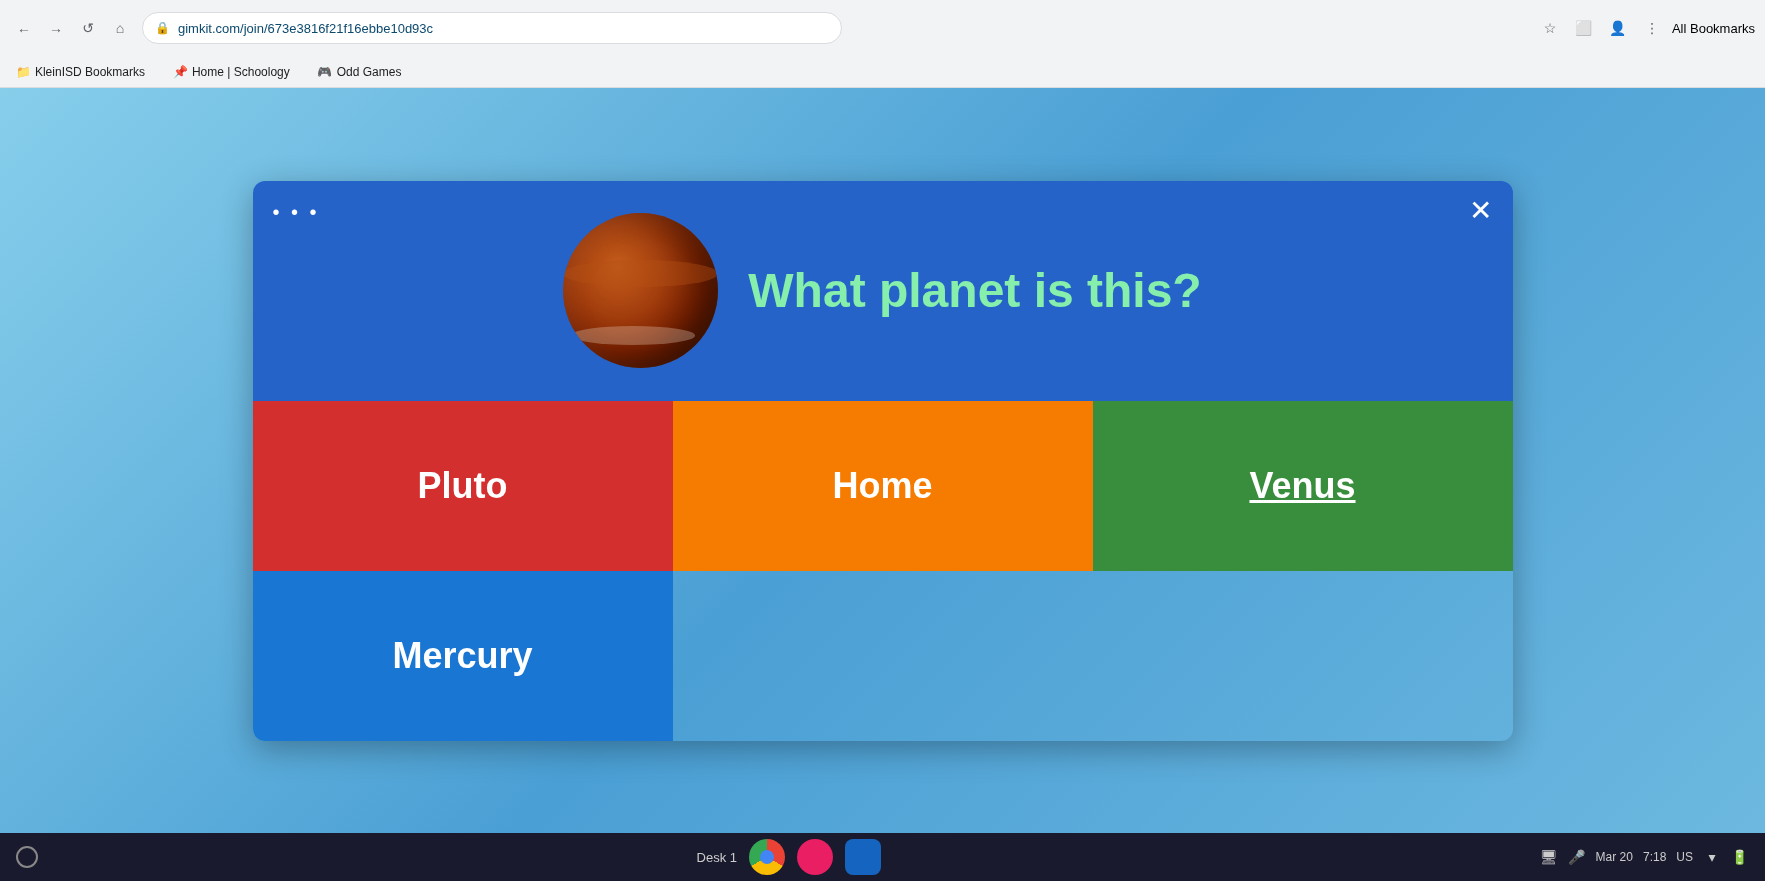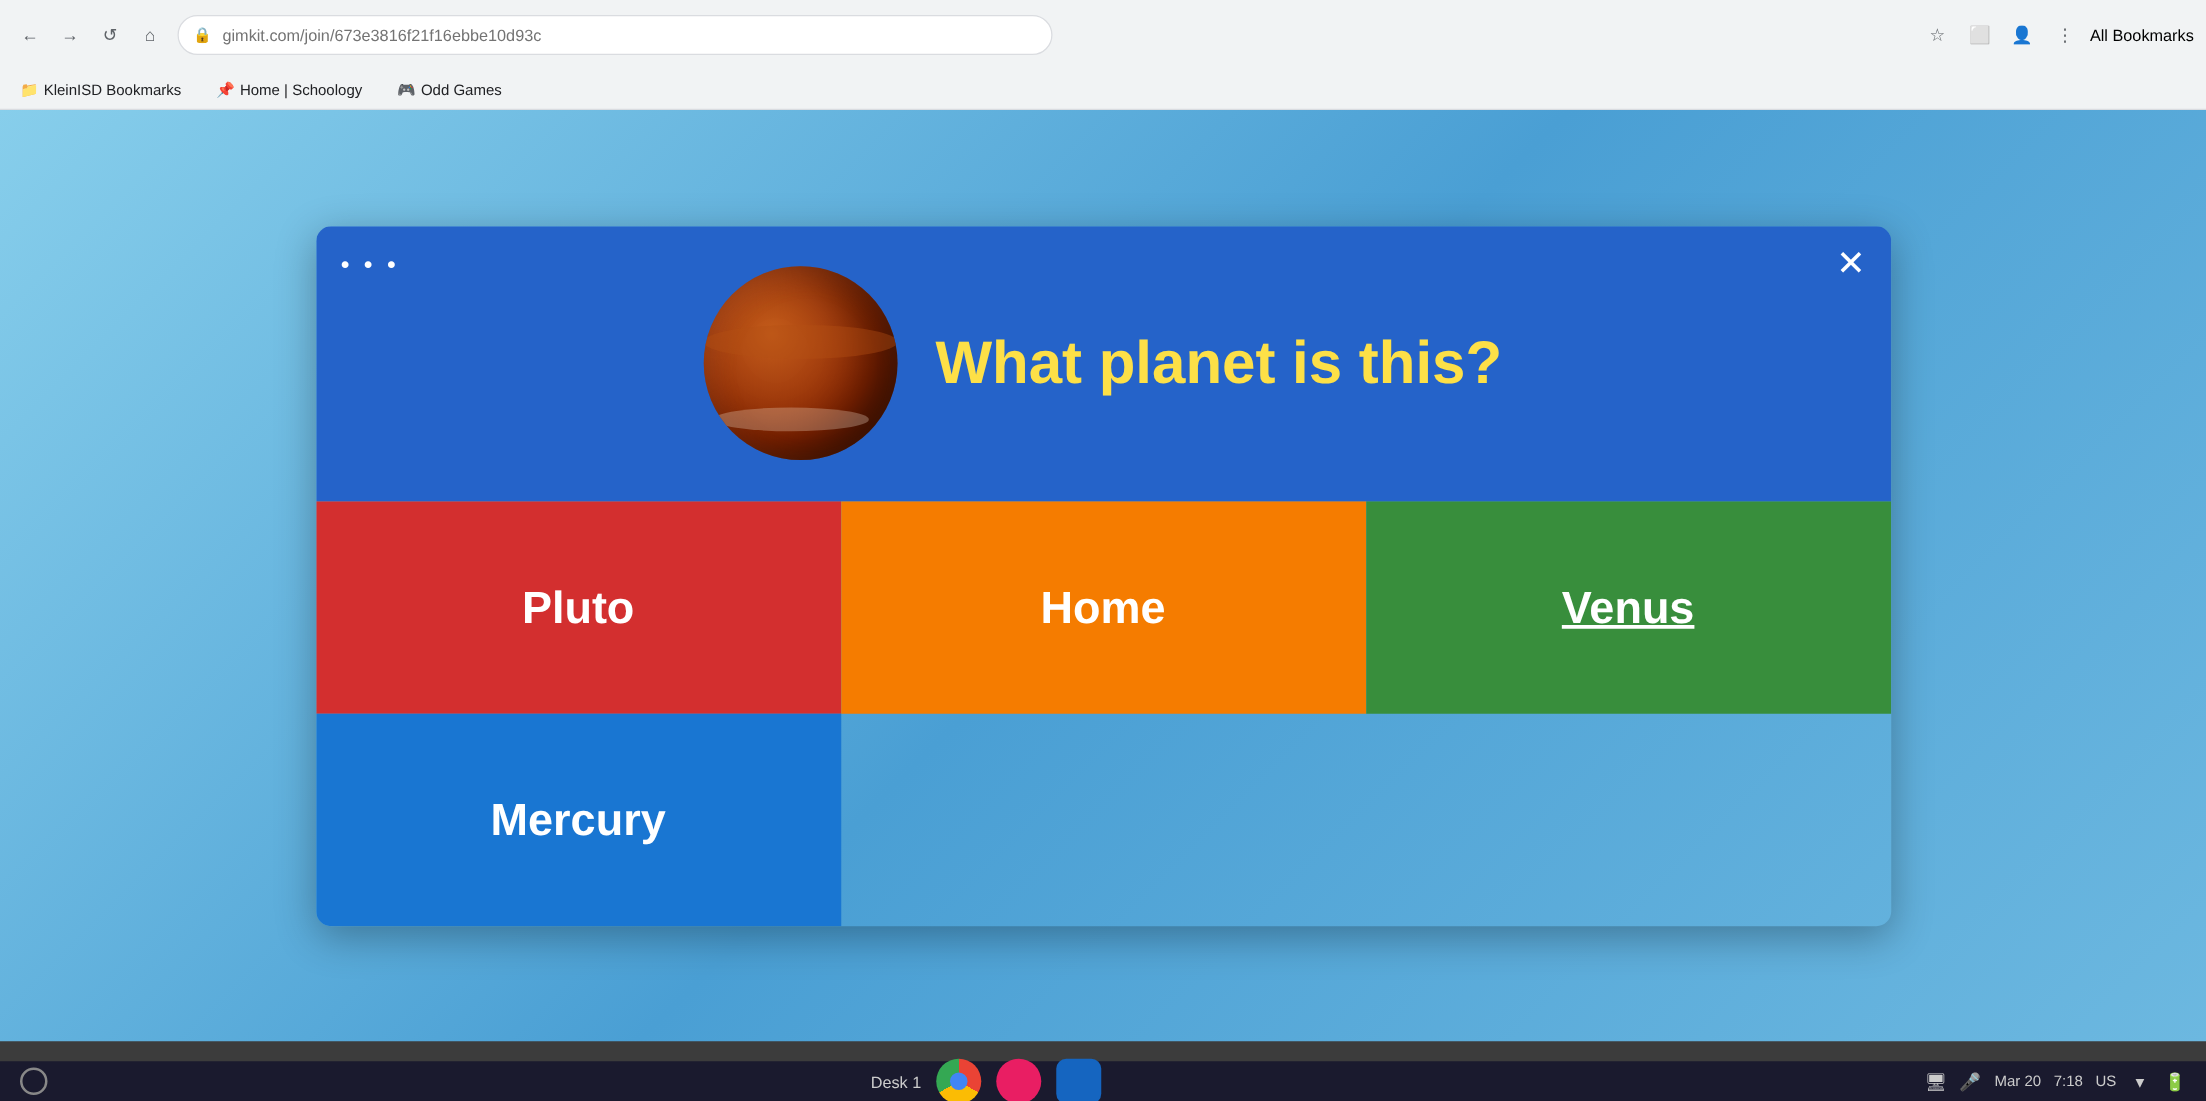--- a/index.html
+++ b/index.html
@@ -64,21 +64,21 @@
       border: 1px solid #dadce0;
     }
 
     .address-bar-icon {
       color: #5f6368;
       font-size: 12px;
     }
 
     .address-bar-text {
       font-size: 13px;
-      color: #737373;
+      color: #0c4a6e;
       flex: 1;
     }
 
     .toolbar-right {
       display: flex;
       align-items: center;
       gap: 6px;
       margin-left: auto;
     }
 
@@ -206,21 +206,21 @@
       position: absolute;
       bottom: 15%;
       left: 5%;
       width: 80%;
       height: 12%;
       background: rgba(240,220,200,0.3);
       border-radius: 50%;
     }
 
     .question-text {
-      color: #fde047;
+      color: #86efac;
       font-size: 48px;
       font-weight: 800;
       font-family: 'Arial Black', Arial, sans-serif;
     }
 
     
     .answers-grid {
       flex: 1;
       display: grid;
       grid-template-columns: 1fr 1fr 1fr;
@@ -241,21 +241,21 @@
     }
 
     .answer-red { background: #d32f2f; }
     .answer-orange { background: #f57c00; }
     .answer-green { background: #388e3c; text-decoration: underline; }
     .answer-blue { background: #1976d2; }
 
     
     .taskbar {
       width: 100%;
-      height: 32px;
+      height: 48px;
       background: #1a1a2e;
       position: absolute;
       bottom: 0;
       left: 0;
       display: flex;
       align-items: center;
       padding: 0 16px;
     }
 
     .taskbar-left {

